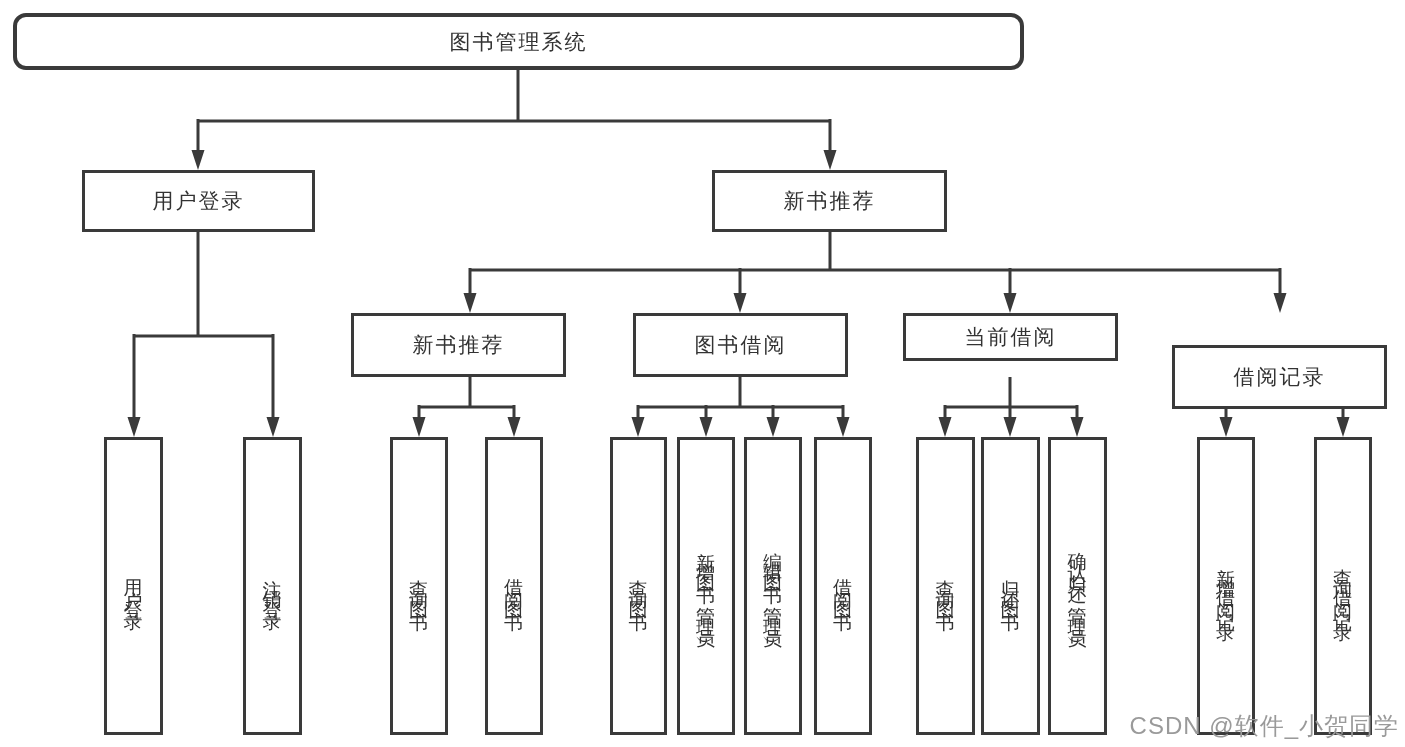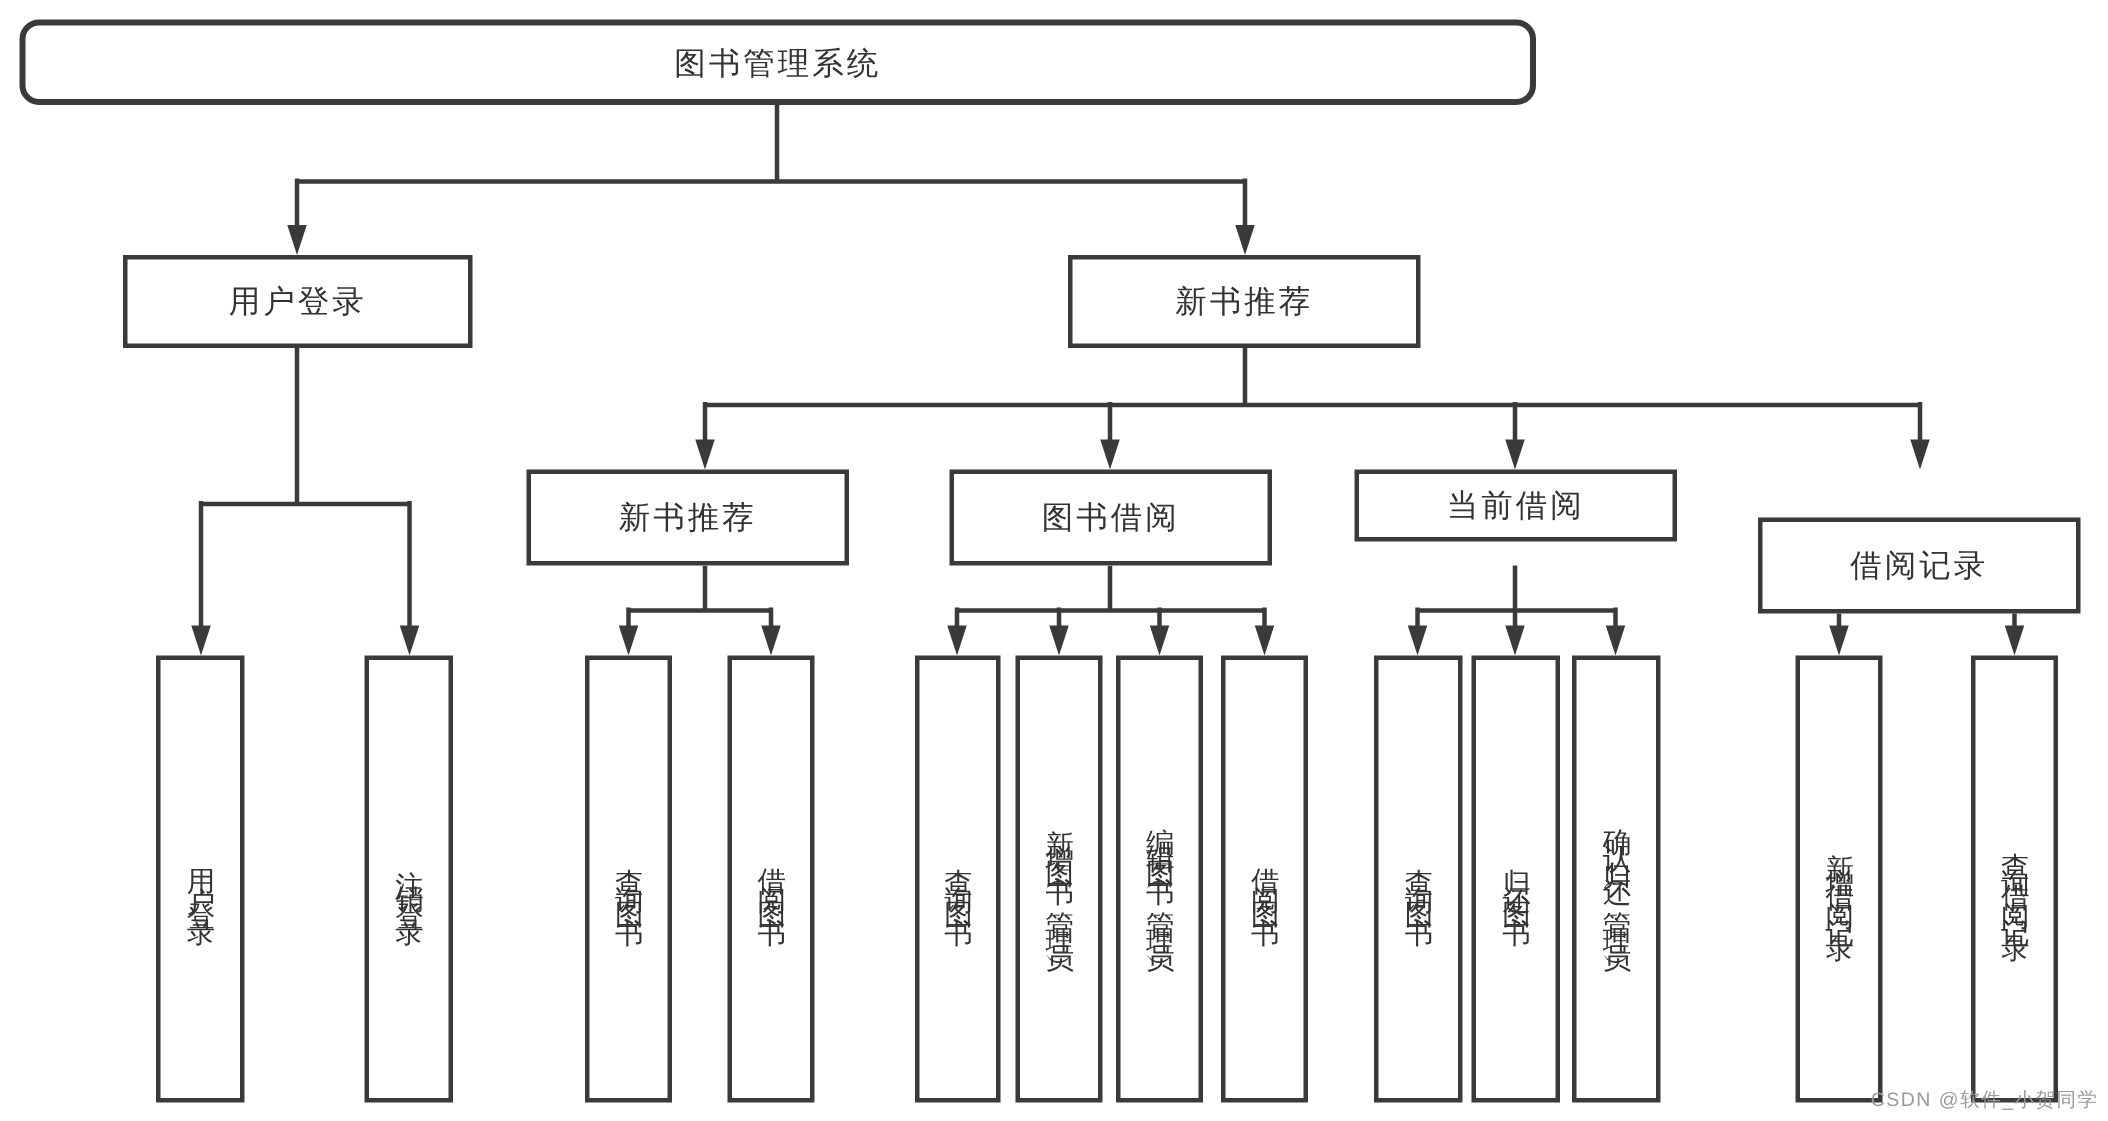--- a/index.html
+++ b/index.html
@@ -47,21 +47,21 @@
     text-orientation: mixed;
     font-size: 19px;
     line-height: 1;
     letter-spacing: 11px;
     color: #333333;
   }
   .watermark {
     position: absolute;
     right: 6px;
     bottom: 5px;
-    font-size: 13px;
+    font-size: 24px;
     color: #9a9a9a;
     letter-spacing: 1px;
     white-space: nowrap;
     z-index: 5;
   }
 </style>
 </head>
 <body>
 
 <div class="stage">

